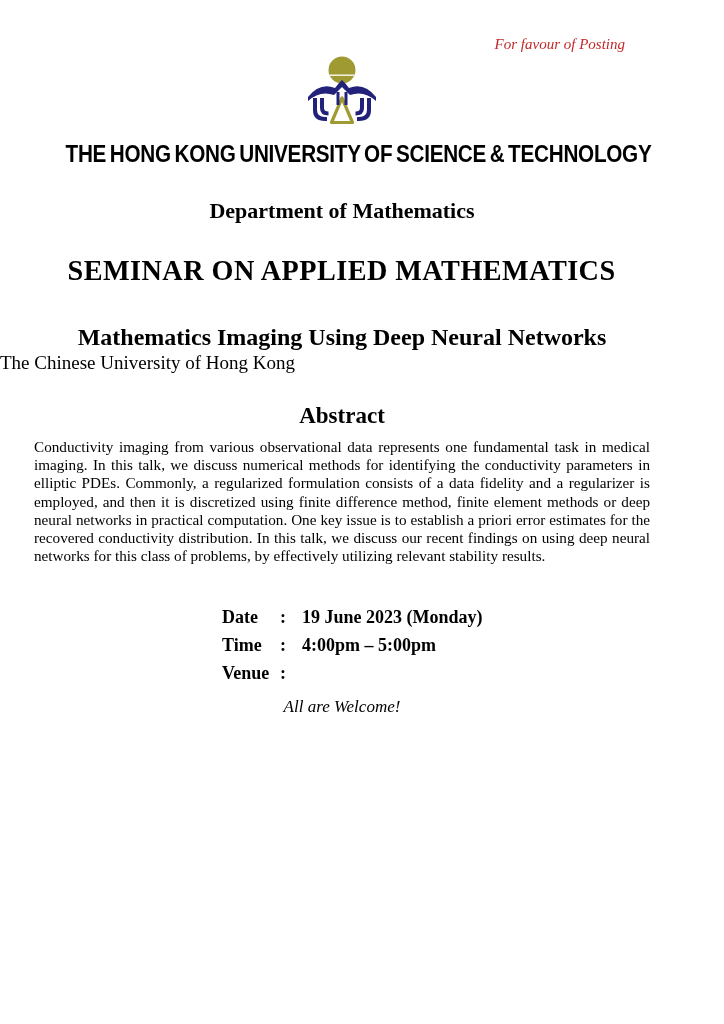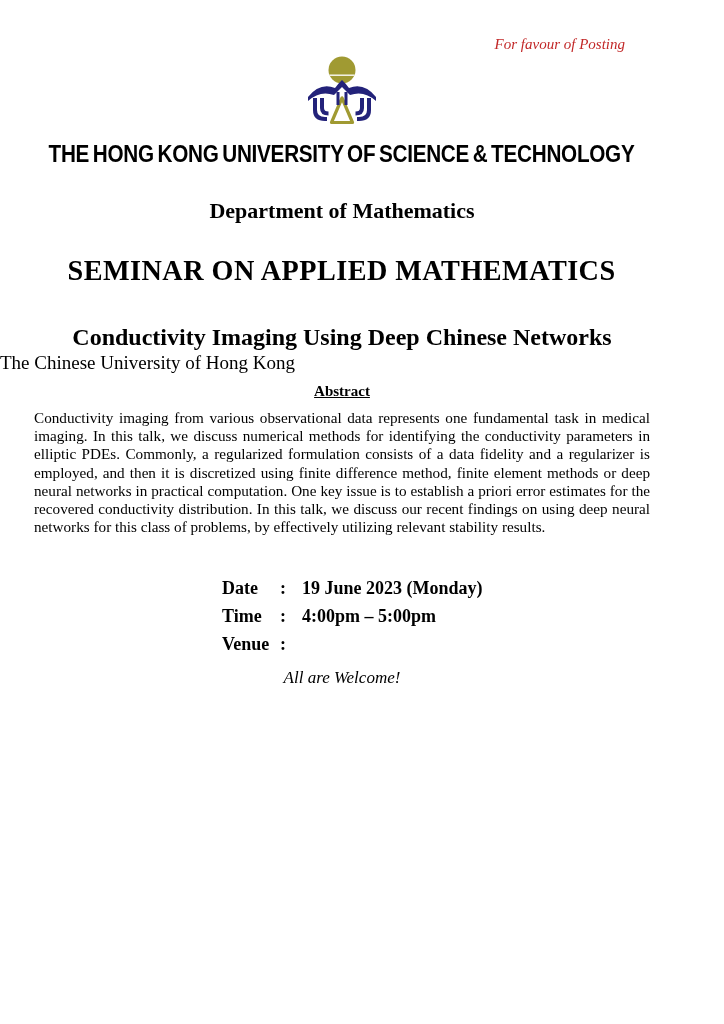--- a/index.html
+++ b/index.html
@@ -17,21 +17,21 @@
     padding: 36px 59px 0 0;
     font-style: italic;
     font-size: 15px;
     color: #c22828;
   }
 
   .logo-wrap { text-align: center; margin-top: 3px; height: 70px; }
   .logo-svg { width: 72px; height: 70px; display: inline-block; }
 
   .university-name {
-    text-align: center;
+    text-align: right;
     margin-top: 15px;
     font-family: "Liberation Sans", sans-serif;
     font-weight: bold;
     font-size: 23px;
     white-space: nowrap;
   }
   .university-name > span {
     display: inline-block;
     transform: scaleX(0.90);
     transform-origin: center;
@@ -81,24 +81,23 @@
     font-size: 21px;
   }
   .speaker-affiliation {
     text-align: left;
     margin-top: 1px;
     font-size: 19px;
   }
 
   .abstract-heading {
     text-align: center;
-    margin-top: 9px;
+    margin-top: 29px;
     font-weight: bold;
-    font-size: 15px;
-    text-decoration: underline;
+    font-size: 23px;
   }
 
   .abstract-text {
     width: 616px;
     margin: 9px auto 0 auto;
     text-align: justify;
     font-size: 15.2px;
     line-height: 1.2;
   }
 
@@ -149,21 +148,21 @@
   <div class="university-name">
     <span>THE HONG KONG UNIVERSITY OF SCIENCE &amp; TECHNOLOGY</span>
   </div>
 
   <div class="department">Department of Mathematics</div>
 
   <div class="seminar-series">
     <span>SEMINAR ON APPLIED MATHEMATICS</span>
   </div>
 
-  <div class="talk-title">Conductivity Imaging Using Deep Chinese Networks</div>
+  <div class="talk-title">Mathematics Imaging Using Deep Neural Networks</div>
 
 
 
   <div class="speaker-affiliation">The Chinese University of Hong Kong</div>
 
   <div class="abstract-heading">Abstract</div>
 
   <div class="abstract-text">Conductivity imaging from various observational data represents one fundamental task in medical imaging. In this talk, we discuss numerical methods for identifying the conductivity parameters in elliptic PDEs. Commonly, a regularized formulation consists of a data fidelity and a regularizer is employed, and then it is discretized using finite difference method, finite element methods or deep neural networks in practical computation. One key issue is to establish a priori error estimates for the recovered conductivity distribution. In this talk, we discuss our recent findings on using deep neural networks for this class of problems, by effectively utilizing relevant stability results.</div>
 
   <div class="details">

